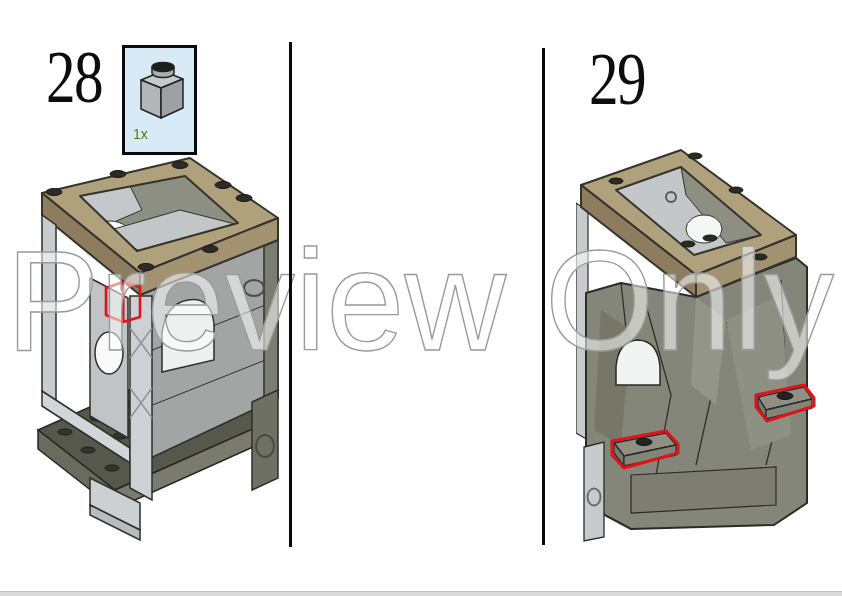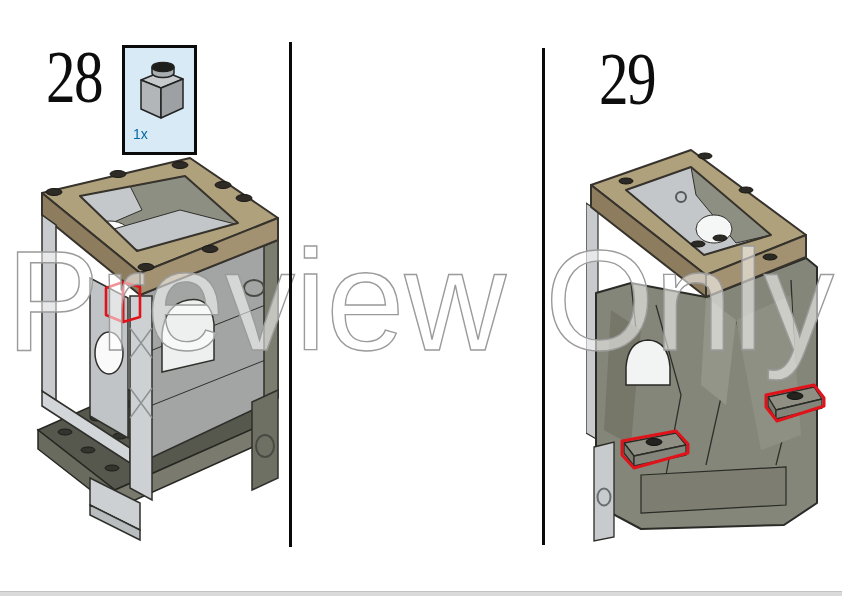--- a/index.html
+++ b/index.html
@@ -4,21 +4,21 @@
 <style>
   html,body{margin:0;padding:0;background:#fff;}
   .page{position:relative;width:842px;height:596px;background:#ffffff;overflow:hidden;
         font-family:"Liberation Sans",sans-serif;}
   .panel{position:absolute;top:0;height:596px;}
   .step-number{position:absolute;font-family:"Liberation Serif",serif;font-size:74px;
                line-height:1;color:#0d0d0d;transform:scaleX(0.8);transform-origin:0 0;
                letter-spacing:-2px;z-index:15;}
   .part-box{position:absolute;background:#d9eaf7;border:3px solid #0a0a0a;
             box-sizing:border-box;z-index:20;}
-  .count{position:absolute;font-size:14px;color:#0369a1;z-index:21;}
+  .count{position:absolute;font-size:14px;color:#4d7c0f;z-index:21;}
   .build{position:absolute;z-index:10;}
   .sep{position:absolute;width:3px;background:#0a0a0a;z-index:60;}
   .watermark{position:absolute;left:0;top:205px;z-index:50;pointer-events:none;}
   .page-edge{position:absolute;left:0;top:591px;width:842px;height:5px;
              background:#dadada;border-top:1px solid #c2c2c2;box-sizing:border-box;z-index:70;}
 </style>
 </head>
 <body>
 
 <div class="page">
@@ -108,21 +108,21 @@
         <path d="M60,357 L110,382 L110,392 L60,367 Z" fill="#b9bdbf"></path>
       </g>
 
       <g fill="none" stroke="#e0131a" stroke-width="2.6" stroke-linejoin="round">
         <path d="M76,140 L93,134 L93,174 L76,167 Z"></path>
         <path d="M93,134 L110,139 L110,169 L93,174 Z"></path>
       </g>
     </svg>
   </section>
 
-  <section class="panel" style="left:298px;width:222px">
+  <section class="panel" style="left:288px;width:222px">
     <div class="step-number" style="left:301px;top:42px">29</div>
 
 
     <svg class="build" style="left:288px;top:145px" width="245" height="410" viewBox="0 0 245 410">
 
       <path d="M0,58 L12,66 L12,295 L0,288 Z" fill="#c7cbcd" stroke="#2f2f2b" stroke-width="1.2"></path>
 
       <g stroke="#2a2a26" stroke-width="2" stroke-linejoin="round">
         <path d="M10,148 L45,138 L120,152 L220,113 L231,122 L231,358 L198,380 L55,384 L10,360 Z" fill="#85867a"></path>
       </g>

